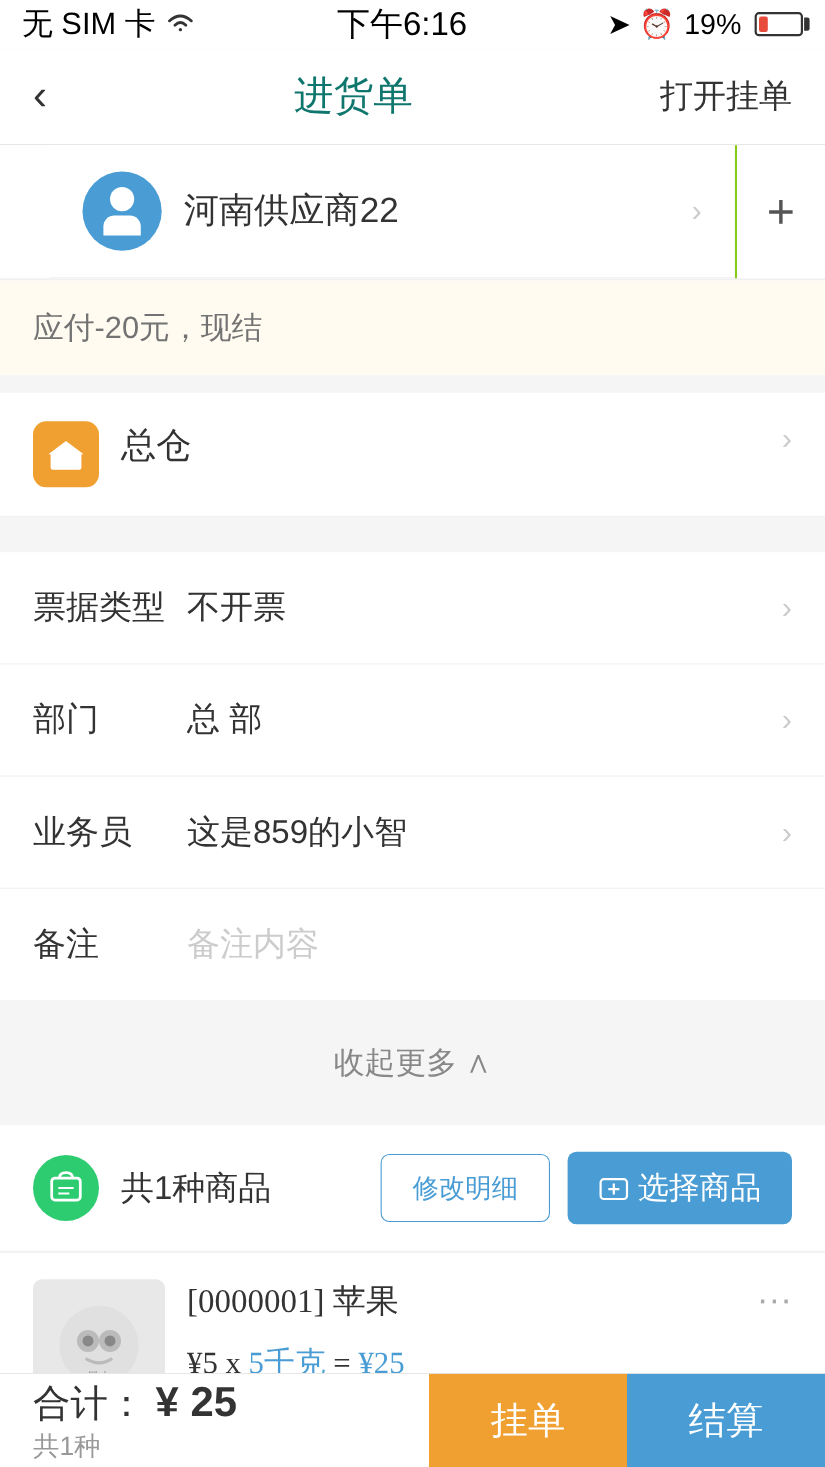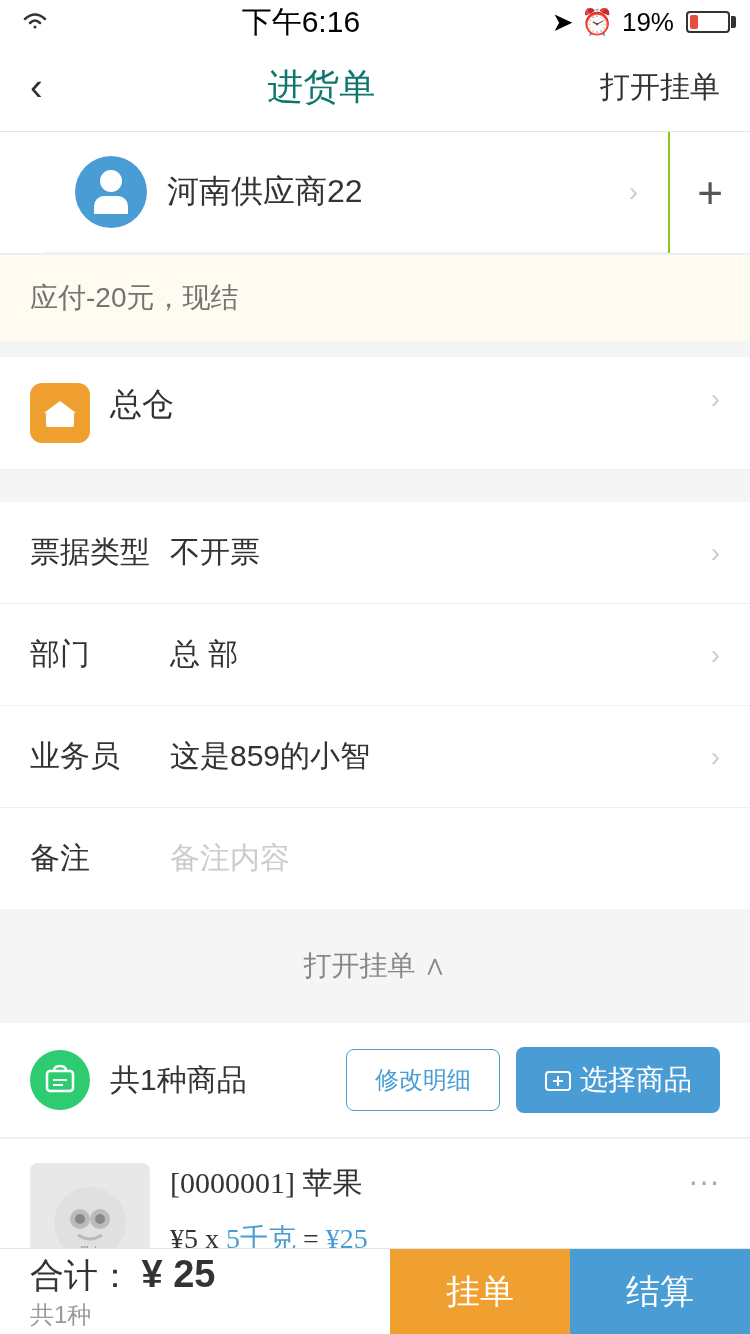--- a/index.html
+++ b/index.html
@@ -386,20 +386,21 @@
       bottom: 4px;
       left: 50%;
       transform: translateX(-50%);
     }
   </style>
 </head>
 <body>
 
 <div class="status-bar">
   <div class="status-left">
+    <span>无 SIM 卡</span>
     <span>
       <svg width="30" height="22" viewBox="0 0 30 22">
         <path d="M15 18 L15 18" stroke="#333" stroke-width="3" stroke-linecap="round"></path>
         <path d="M10 14 Q15 9 20 14" stroke="#333" stroke-width="2.5" fill="none" stroke-linecap="round"></path>
         <path d="M5 10 Q15 1 25 10" stroke="#333" stroke-width="2.5" fill="none" stroke-linecap="round"></path>
       </svg>
     </span>
   </div>
   <div class="status-center">下午6:16</div>
   <div class="status-right">
@@ -474,21 +475,21 @@
       <span class="form-value">这是859的小智</span>
       <span class="chevron">›</span>
     </div>
     <div class="form-row">
       <span class="form-label">备注</span>
       <span class="form-value form-placeholder">备注内容</span>
     </div>
   </div>
 
   <div class="collapse-btn">
-    <span>打开挂单 ∧</span>
+    <span>收起更多 ∧</span>
   </div>
 
   <div class="white-section" style="margin-bottom:0;">
     <div class="products-header">
       <div class="product-count-icon">
         <svg width="34" height="34" viewBox="0 0 34 34" fill="white">
           <rect x="4" y="8" width="26" height="20" rx="3" fill="none" stroke="white" stroke-width="2.5"></rect>
           <path d="M11 8 Q11 3 17 3 Q23 3 23 8" fill="none" stroke="white" stroke-width="2.5"></path>
           <line x1="10" y1="17" x2="24" y2="17" stroke="white" stroke-width="2"></line>
           <line x1="10" y1="22" x2="20" y2="22" stroke="white" stroke-width="2"></line>

